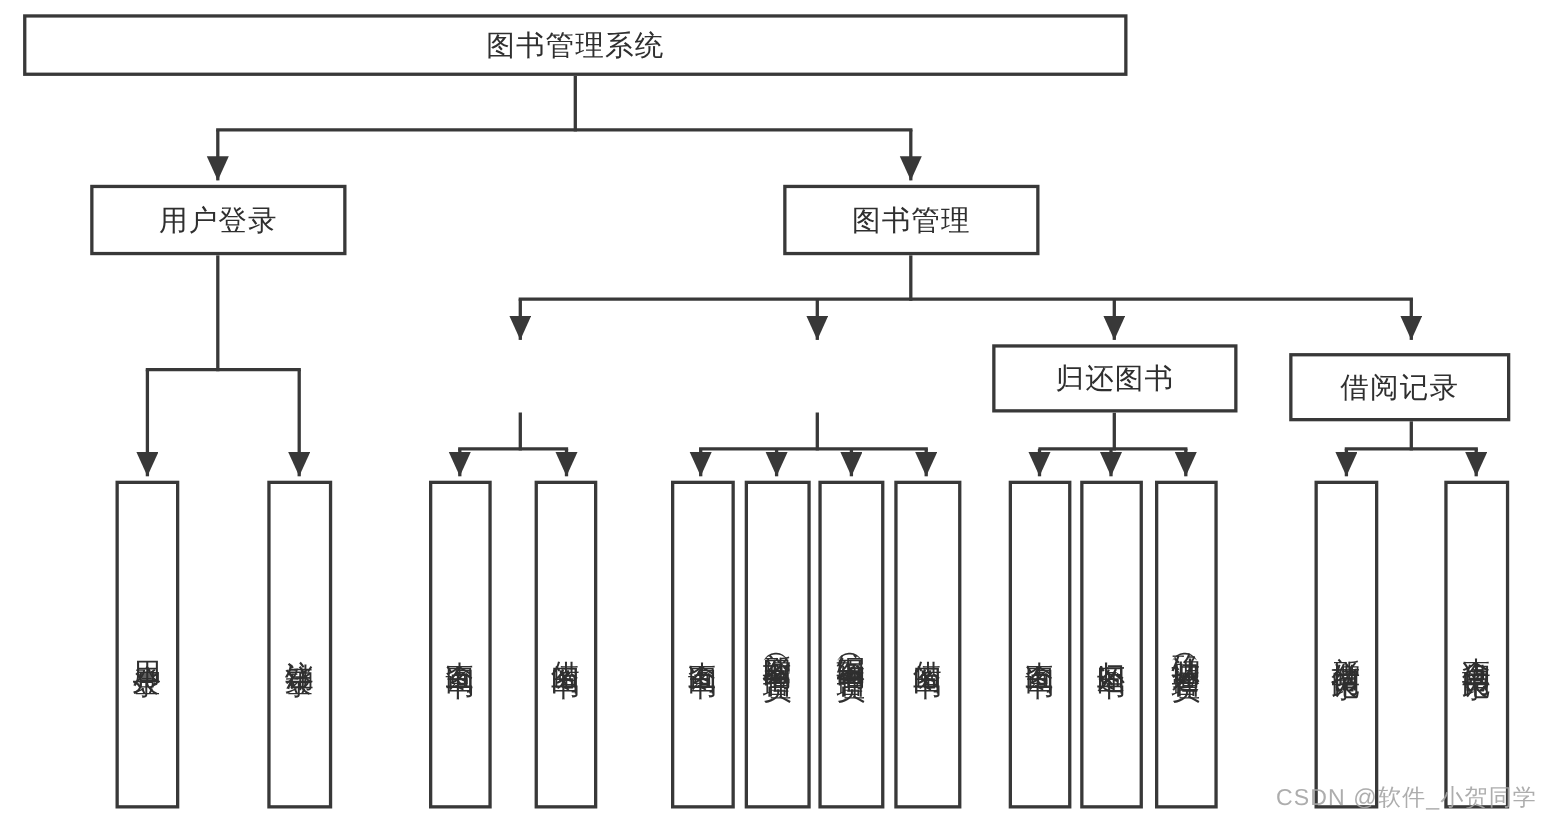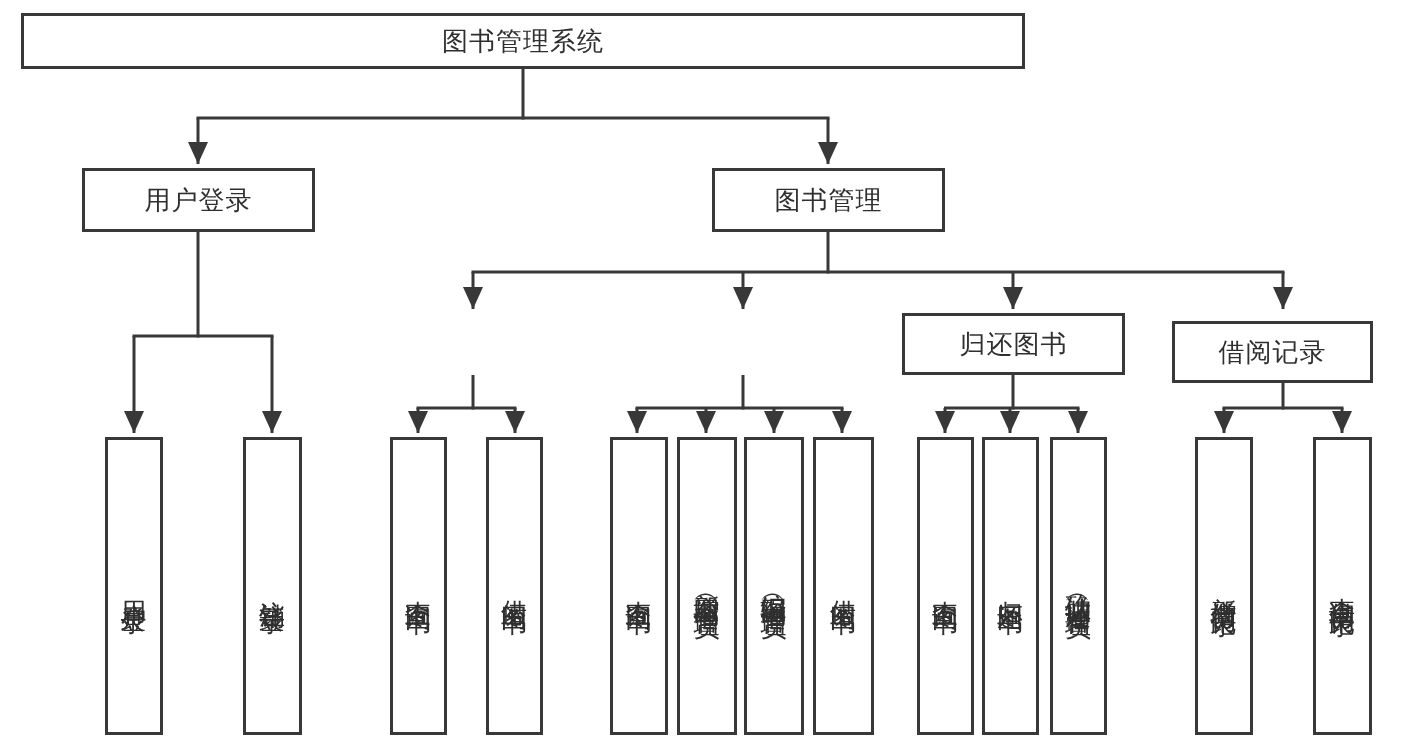--- a/index.html
+++ b/index.html
@@ -156,14 +156,15 @@
     <span class="leaf">确认归还（管理员）</span>
   </div>
 
   <div class="box" style="left:1195px; top:437px; width:58px; height:298px;">
     <span class="leaf">新增借阅记录</span>
   </div>
   <div class="box" style="left:1313px; top:437px; width:59px; height:298px;">
     <span class="leaf">查询借阅记录</span>
   </div>
 
+  <div class="watermark">CSDN @软件_小贺同学</div>
 
 </div>
 
 </body></html>

